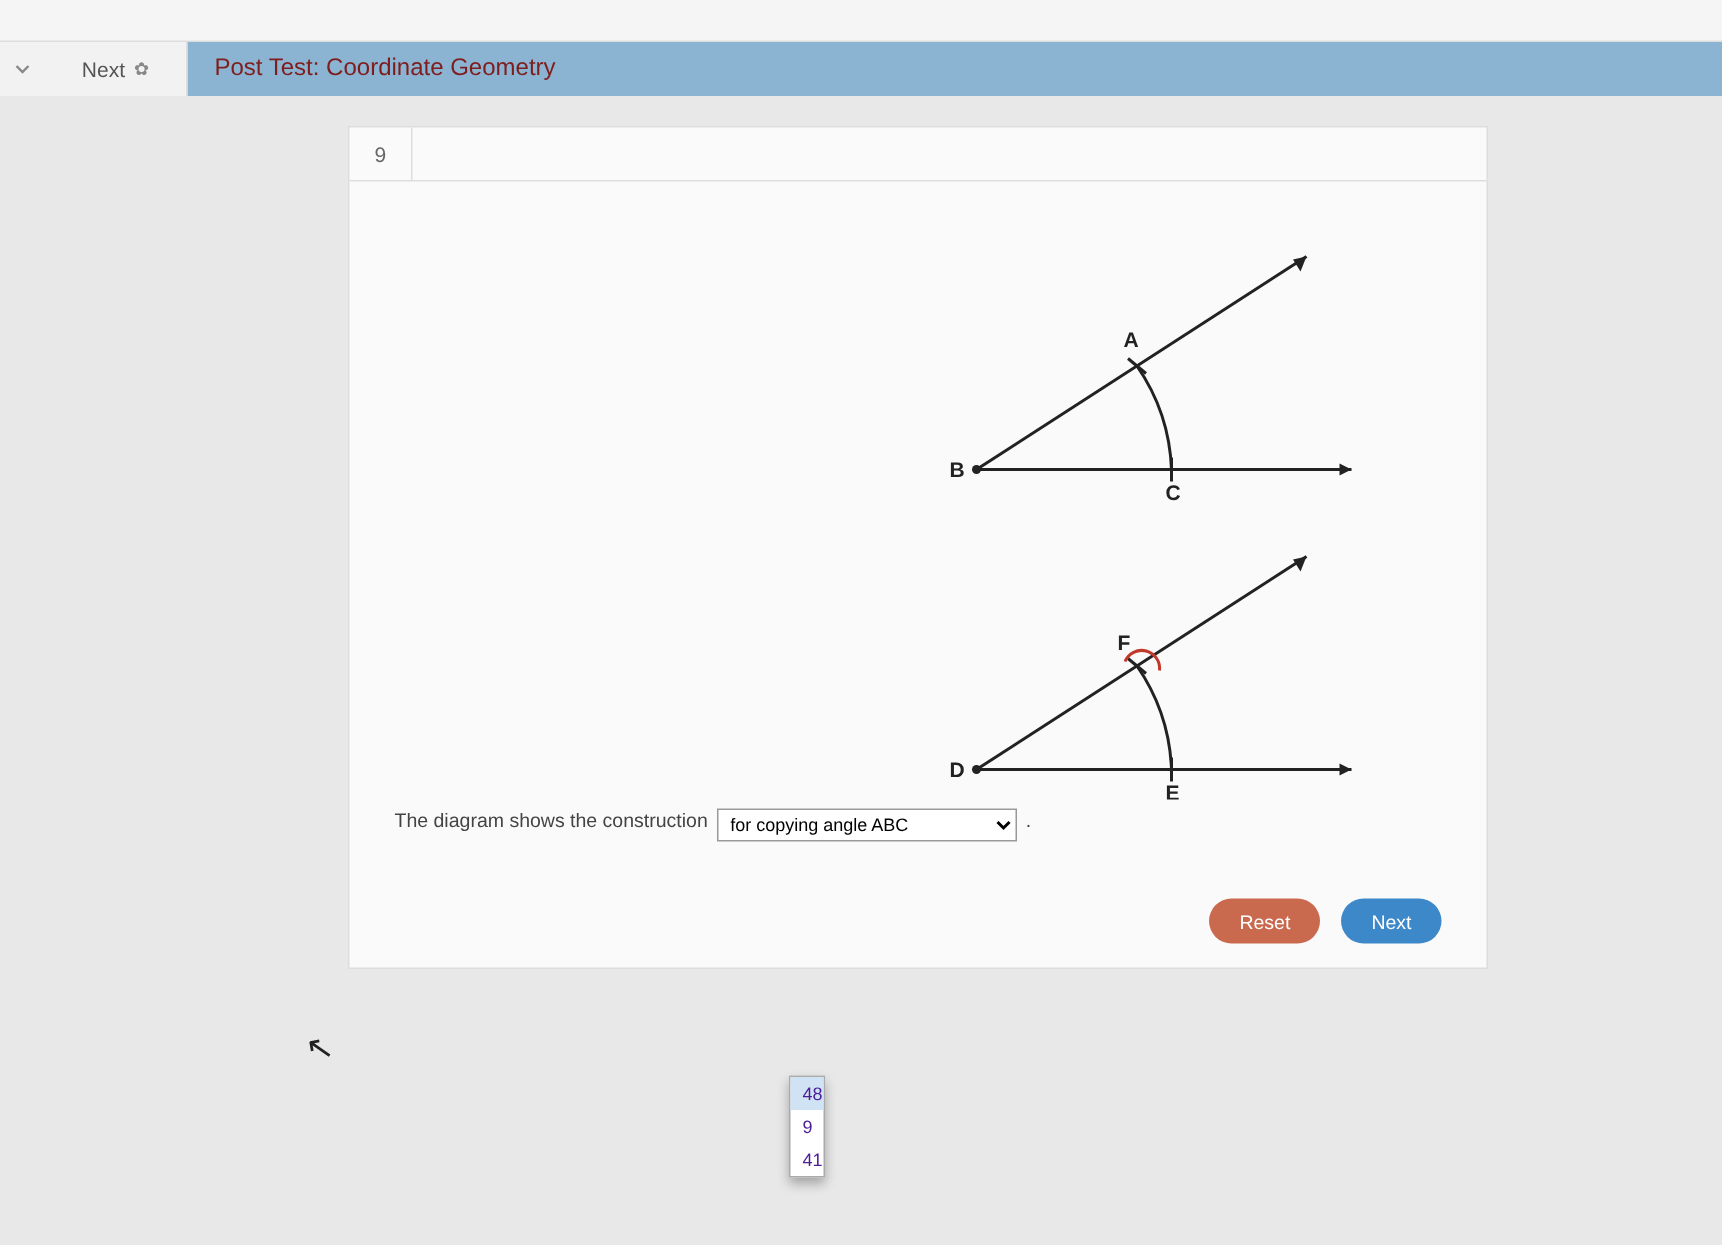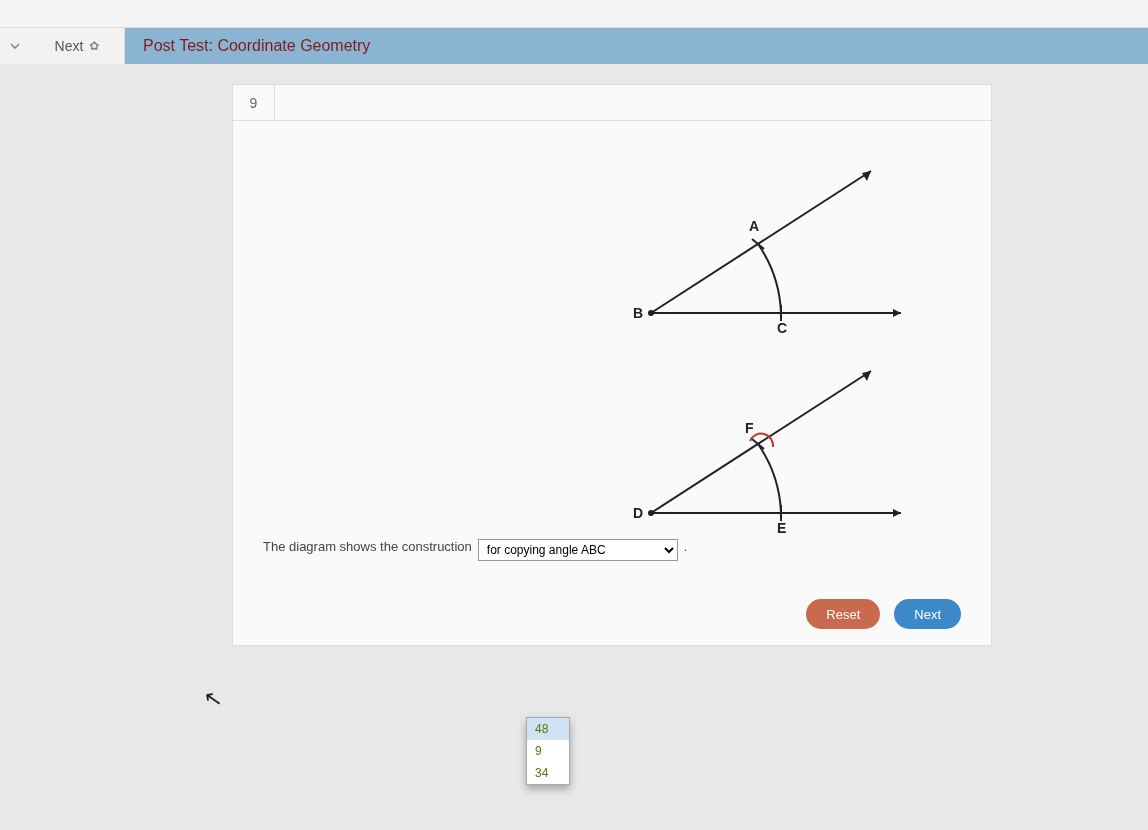--- a/index.html
+++ b/index.html
@@ -118,26 +118,26 @@
     font-weight: normal;
     color: #fff;
     cursor: pointer;
   }
   .btn-reset { background: #c96a4f; }
   .btn-next  { background: #3d88c9; }
   .dropdown-pop {
     position: absolute;
     left: 526px;
     top: 717px;
-    width: 44px;
+    width: 24px;
     background: #fff;
     border: 1px solid #aaa;
     box-shadow: 0 4px 8px rgba(0,0,0,0.3);
     font-size: 12px;
-    color: #4d7c0f;
+    color: #4c1d95;
   }
   .dropdown-pop .opt {
     padding: 4px 8px;
     cursor: pointer;
   }
   .dropdown-pop .opt.sel { background: #cfe3f5; }
   .cursor {
     position: absolute;
     left: 204px;
     top: 686px;
@@ -225,16 +225,16 @@
     <div class="footer">
       <button class="btn btn-reset">Reset</button>
       <button class="btn btn-next">Next</button>
     </div>
   </div>
 </div>
 
 <div class="dropdown-pop">
   <div class="opt sel">48</div>
   <div class="opt">9</div>
-  <div class="opt">34</div>
+  <div class="opt">41</div>
 </div>
 
 <div class="cursor">↖</div>
 
 </body></html>

